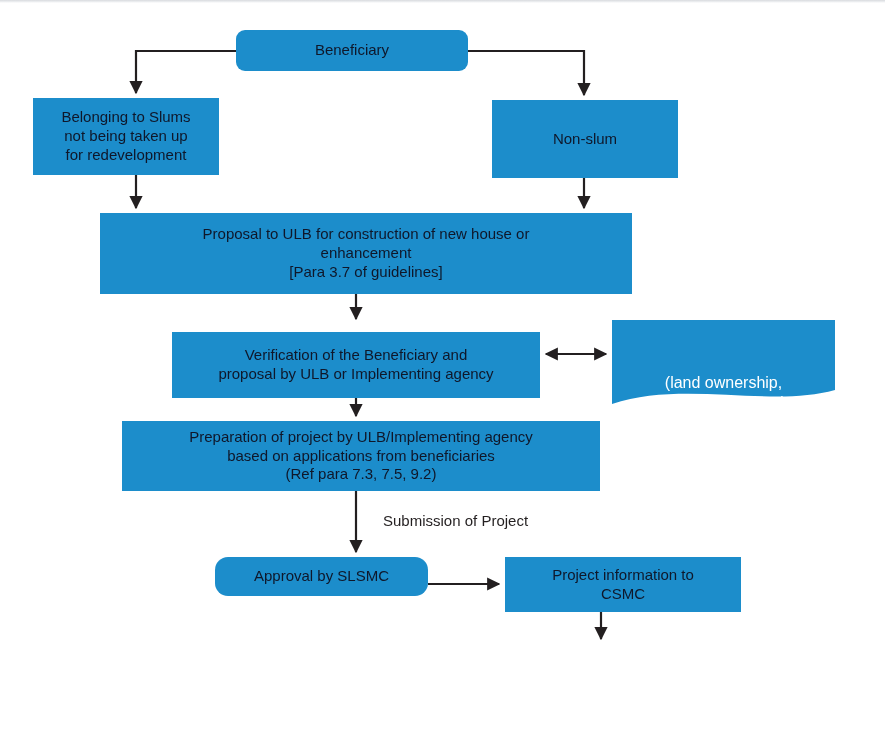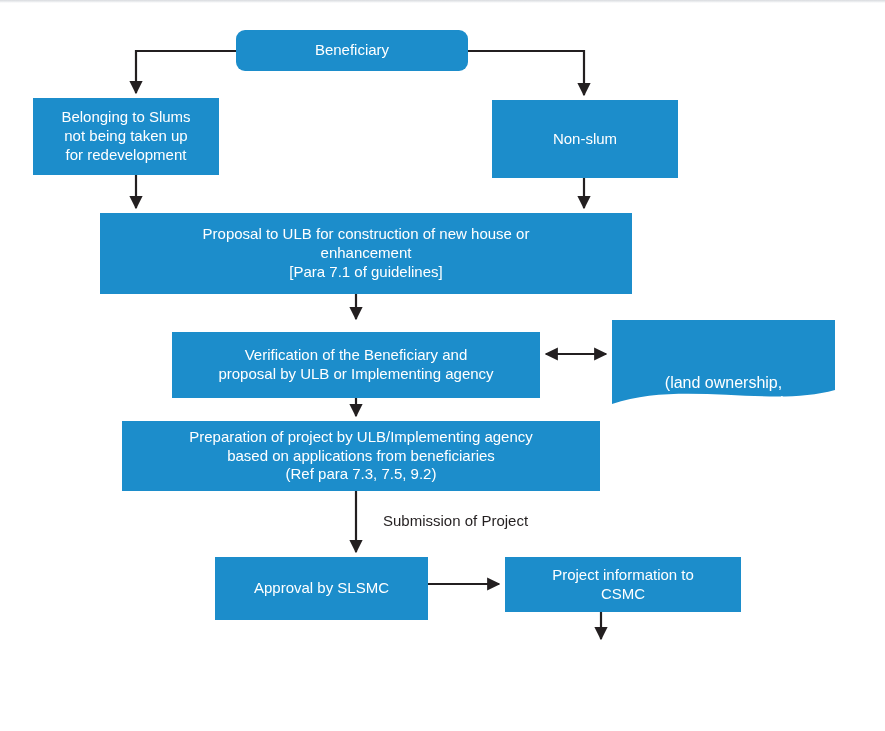--- a/index.html
+++ b/index.html
@@ -22,21 +22,21 @@
   
   .top-rule {
     position: absolute;
     left: 0; top: 0;
     width: 885px; height: 3px;
     background: linear-gradient(to bottom, #d8dade 0%, #eceef0 55%, #ffffff 100%);
   }
   .node {
     position: absolute;
     background: #1c8dcb;
-    color: #ffffff;
+    color: #0f172a;
     display: flex;
     align-items: center;
     justify-content: center;
     text-align: center;
     box-sizing: border-box;
     line-height: 1.26;
     font-size: 15px;
     padding: 2px 6px;
     white-space: pre-line;
   }
@@ -119,39 +119,39 @@
   <div class="node rounded" style="left:236px; top:30px; width:232px; height:41px;">Beneficiary</div>
 
   <div class="node" style="left:33px; top:98px; width:186px; height:77px;">Belonging to Slums
 not being taken up
 for redevelopment</div>
 
   <div class="node" style="left:492px; top:100px; width:186px; height:78px;">Non-slum</div>
 
   <div class="node" style="left:100px; top:213px; width:532px; height:81px;">Proposal to ULB for construction of new house or
 enhancement
-[Para 7.1 of guidelines]</div>
+[Para 3.7 of guidelines]</div>
 
   <div class="node" style="left:172px; top:332px; width:368px; height:66px;">Verification of the Beneficiary and
 proposal by ULB or Implementing agency</div>
 
   <div class="wave-note" style="left:612px; top:320px; width:223px; height:84px;">
     <svg class="wave-bg" viewBox="0 0 223 84" preserveAspectRatio="none" xmlns="http://www.w3.org/2000/svg">
       <path d="M 0 0 L 223 0 L 223 70 C 160 88 70 60 0 84 Z" fill="#1c8dcb"></path>
     </svg>
     <span class="wave-text">(land ownership,
 building plan etc.)
 [Para 7.2 of guidelines]</span>
   </div>
 
   <div class="node" style="left:122px; top:421px; width:478px; height:70px;">Preparation of project by ULB/Implementing agency
 based on applications from beneficiaries
 (Ref para 7.3, 7.5, 9.2)</div>
 
   <div class="edge-label" style="left:383px; top:512px;text-align:center;">Submission of Project</div>
 
-  <div class="node" style="left:215px; top:557px; width:213px; height:63px;">Approval by SLSMC</div>
+  <div class="node" style="left:215px; top:557px; width:213px; height:39px;border-radius:13px;">Approval by SLSMC</div>
 
   <div class="node" style="left:505px; top:557px; width:236px; height:55px;">Project information to
 CSMC</div>
 
 
 </div>
 
 </body></html>

